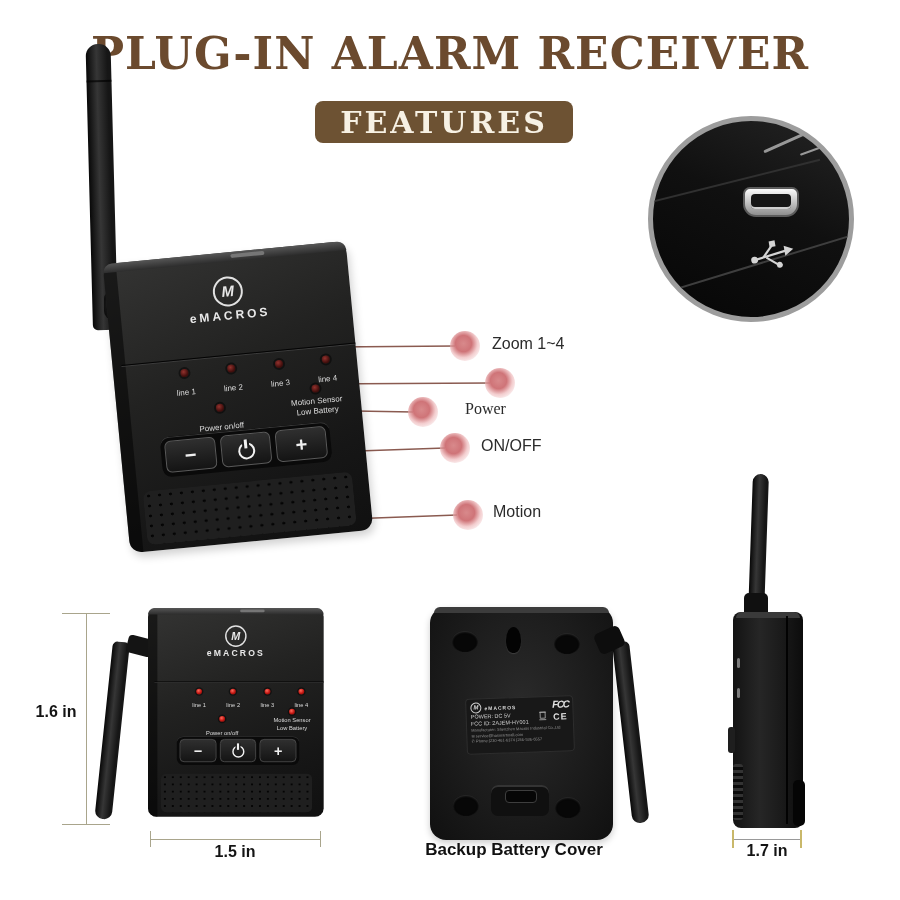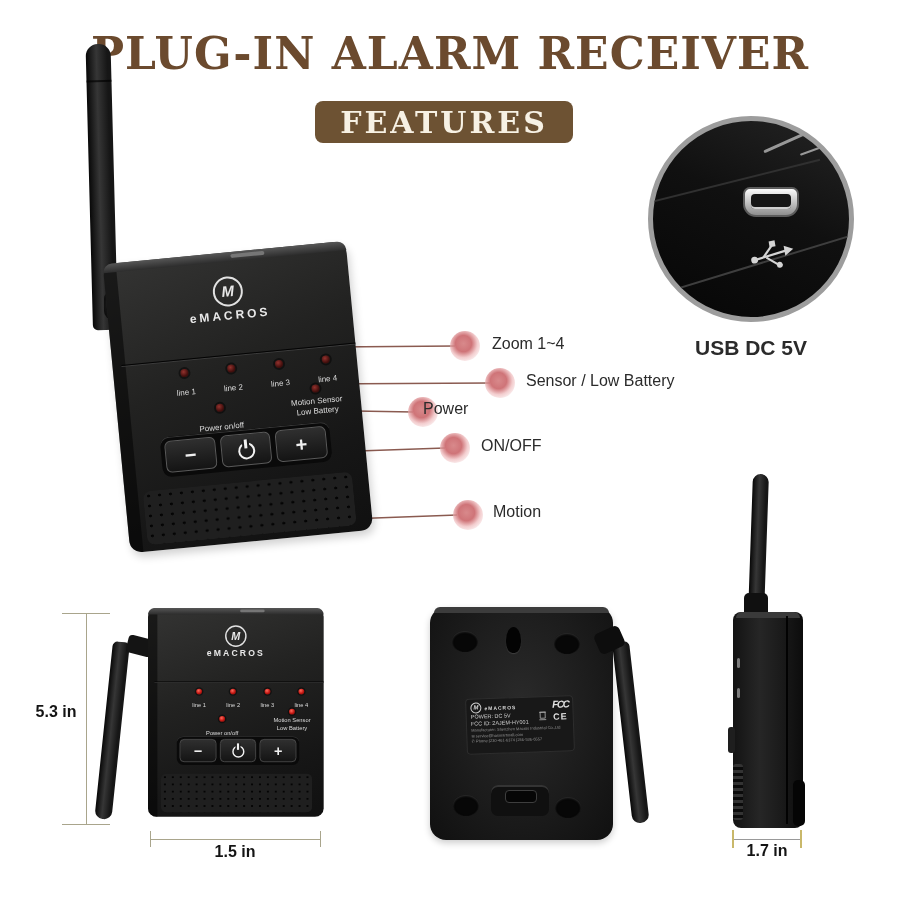--- a/index.html
+++ b/index.html
@@ -191,22 +191,21 @@
     <div class="speaker"></div>
   </div>
 
   <div class="dot" style="left:450px;top:331px;"></div>
   <div class="dot" style="left:485px;top:368px;"></div>
   <div class="dot" style="left:408px;top:397px;"></div>
   <div class="dot" style="left:440px;top:433px;"></div>
   <div class="dot" style="left:453px;top:500px;"></div>
 
   <div class="cl" style="left:492px;top:335px;">Zoom 1~4</div>
-  <div class="cl" style="left:526px;top:372px;">Sensor / Low Battery</div>
-  <div class="cl" style="left:423px;top:400px;">Power</div>
+  <div class="cl" style="left:465px;top:400px;font-family:Liberation Serif, serif;">Power</div>
   <div class="cl" style="left:481px;top:437px;">ON/OFF</div>
   <div class="cl" style="left:493px;top:503px;">Motion</div>
 
   <div class="inset">
     <div class="seam2"></div>
     <div class="seam"></div>
     <div class="streak s1"></div>
     <div class="streak s2"></div>
     <div class="usbport"></div>
     <svg class="trident" width="46" height="40" viewBox="0 0 46 40">
@@ -214,21 +213,20 @@
         <line x1="6" y1="22" x2="38" y2="18"></line>
         <line x1="14" y1="21" x2="24" y2="11"></line>
         <line x1="17" y1="21.6" x2="27" y2="30"></line>
       </g>
       <circle cx="5" cy="22" r="3.4" fill="#d4d4d4"></circle>
       <rect x="22" y="6" width="6" height="6" fill="#d4d4d4"></rect>
       <circle cx="29" cy="31" r="3" fill="#d4d4d4"></circle>
       <polygon points="36,13 45,17.5 36,23" fill="#d4d4d4"></polygon>
     </svg>
   </div>
-  <div class="usbcap">USB DC 5V</div>
 
   <div class="ant mini-ant"></div>
   <div class="mini-joint"></div>
   <div class="mini-wrap">
     <div class="dev mini-dev">
       <div class="topface"></div>
       <div class="topslot"></div>
       <div class="logo">
         <span class="ring">M</span>
         <span class="word">eMACROS</span>
@@ -260,21 +258,21 @@
             <span>+</span>
           </div>
       </div>
       <div class="speaker"></div>
     </div>
   </div>
 
   <div class="dimline" style="left:86px;top:613px;width:1px;height:212px;"></div>
   <div class="dimline" style="left:62px;top:613px;width:48px;height:1px;"></div>
   <div class="dimline" style="left:62px;top:824px;width:48px;height:1px;"></div>
-  <div class="dimtext" style="left:30px;top:703px;width:52px;text-align:center;">5.3 in</div>
+  <div class="dimtext" style="left:30px;top:703px;width:52px;text-align:center;">1.6 in</div>
 
   <div class="dimline" style="left:150px;top:839px;width:170px;height:1px;"></div>
   <div class="dimline" style="left:150px;top:831px;width:1px;height:16px;"></div>
   <div class="dimline" style="left:320px;top:831px;width:1px;height:16px;"></div>
   <div class="dimtext" style="left:150px;top:843px;width:170px;text-align:center;">1.5 in</div>
 
   <div class="back">
     <div class="hanghole"></div>
     <div class="foot" style="left:22px;top:24px;"></div>
     <div class="foot" style="left:124px;top:26px;"></div>
@@ -295,20 +293,21 @@
       <span class="pl pl1">POWER: DC 5V</span>
       <span class="pl pl2">FCC ID: 2AJEM-HY001</span>
       <span class="pl pl3">Manufacturer: Shenzhen Macros Industrial Co.,Ltd</span>
       <span class="pl pl4">✉ service@hosmartmall.com</span>
       <span class="pl pl5">✆ Phone:(230-461-6374  (246-536-6557</span>
     </div>
     <div class="latch"></div>
   </div>
   <div class="ant back-ant"></div>
   <div class="back-joint"></div>
+  <div class="backcap">Backup Battery Cover</div>
 
   <div class="ant side-ant"></div>
   <div class="side-joint"></div>
   <div class="side">
     <div class="sideseam"></div>
     <div class="glint" style="left:4px;top:46px;"></div>
     <div class="glint" style="left:4px;top:76px;"></div>
     <div class="sidebtn"></div>
     <div class="ridges"></div>
     <div class="bumper"></div>

